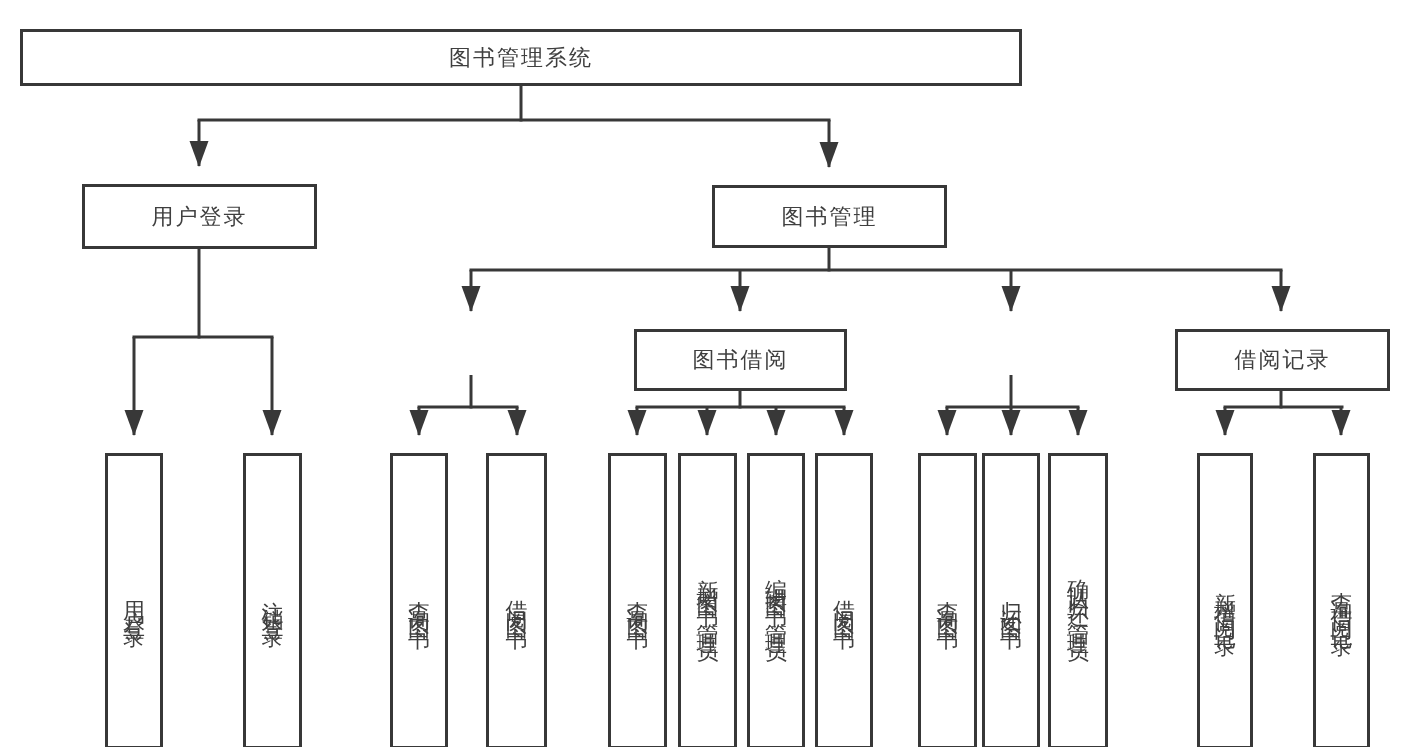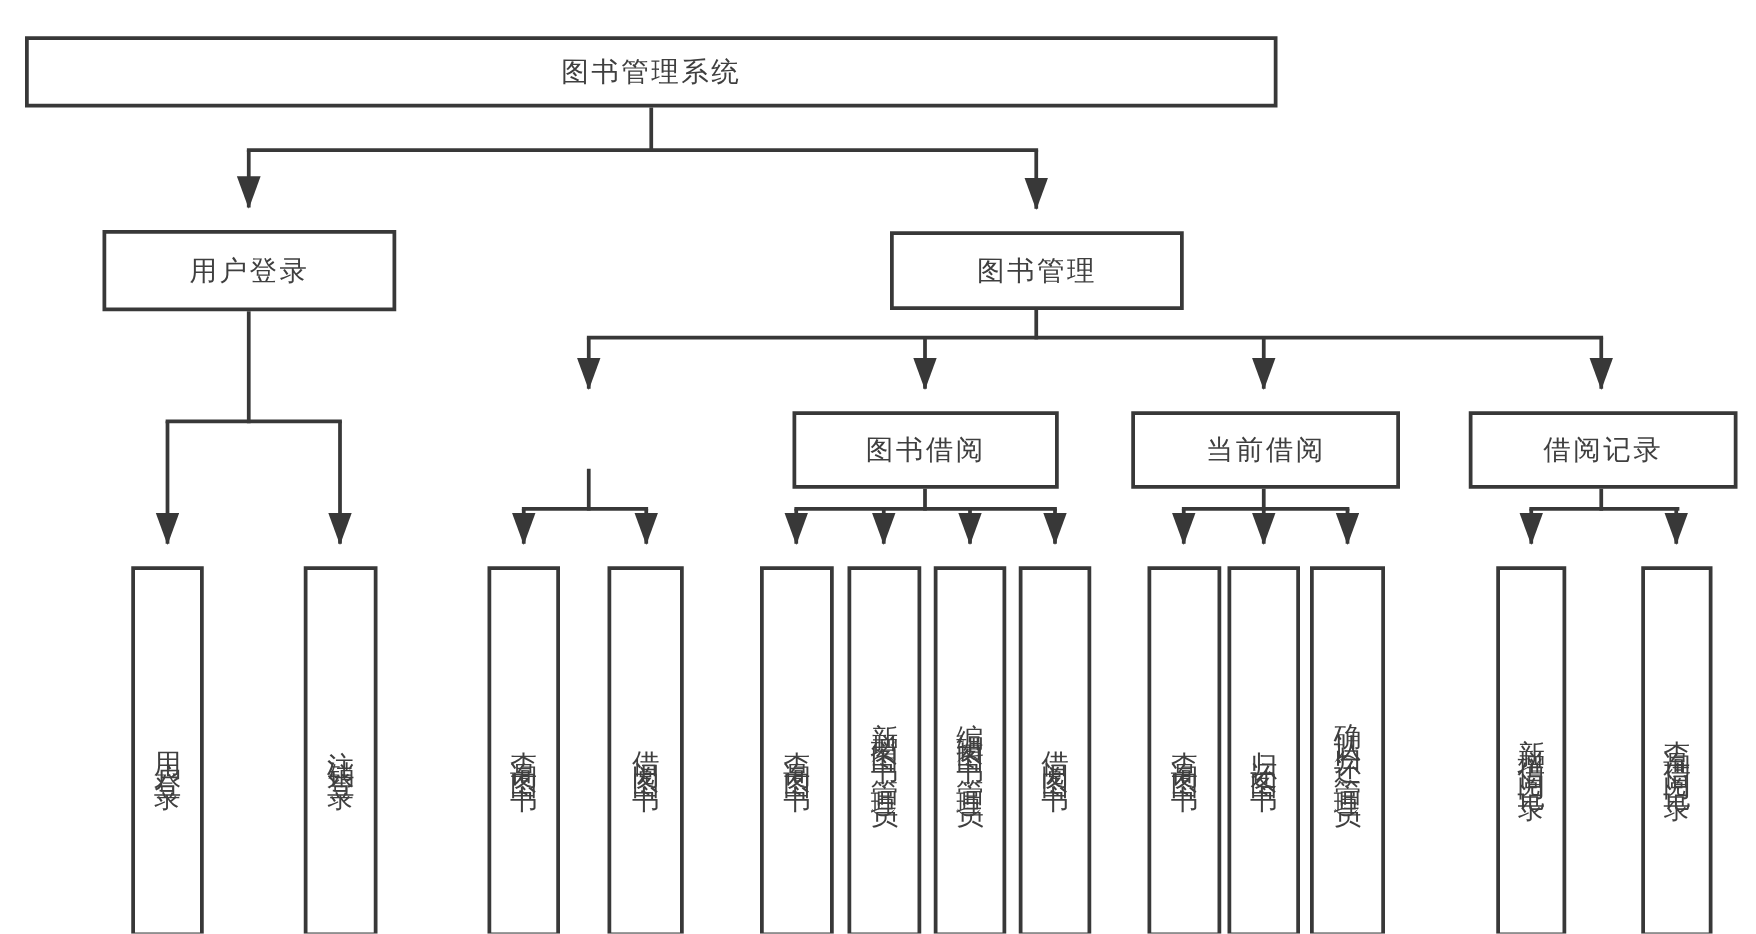--- a/index.html
+++ b/index.html
@@ -85,23 +85,20 @@
   <div class="node h-node" style="left:82px;top:168px;width:235px;height:65px">
     <span>用户登录</span>
   </div>
   <div class="node h-node" style="left:712px;top:169px;width:235px;height:63px">
     <span>图书管理</span>
   </div>
 
   <div class="node h-node" style="left:634px;top:313px;width:213px;height:62px">
     <span>图书借阅</span>
   </div>
-  <div class="node h-node" style="left:905px;top:313px;width:215px;height:62px">
-    <span>当前借阅</span>
-  </div>
   <div class="node h-node" style="left:1175px;top:313px;width:215px;height:62px">
     <span>借阅记录</span>
   </div>
 
   <div class="node leaf" style="left:105px;top:437px;width:58px;height:296px">
     <span>用户登录</span>
   </div>
   <div class="node leaf" style="left:243px;top:437px;width:59px;height:296px">
     <span>注销登录</span>
   </div>

